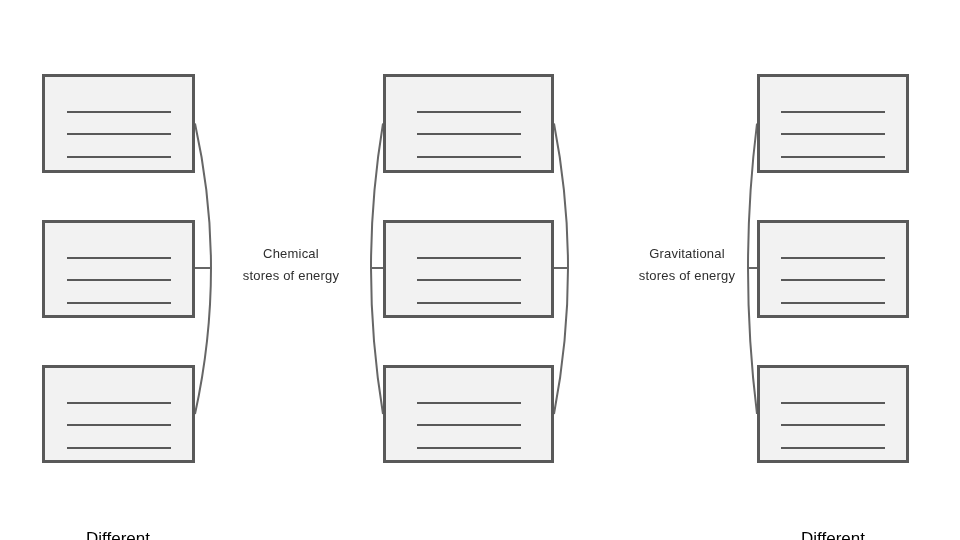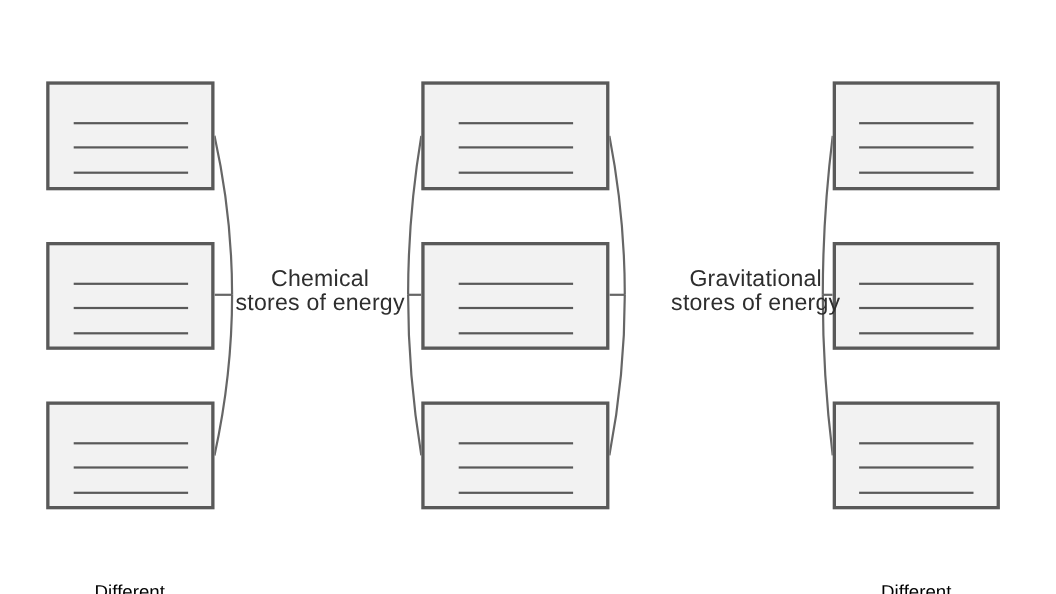--- a/index.html
+++ b/index.html
@@ -47,21 +47,21 @@
   }
   .wl-1 { top: 34px; }
   .wl-2 { top: 56px; }
   .wl-3 { top: 79px; }
 
   .center-label {
     position: absolute;
     top: 243px;
     width: 190px;
     text-align: center;
-    font-size: 21px;
+    font-size: 13px;
     line-height: 22px;
     color: #2e2e2e;
     letter-spacing: 0.2px;
   }
   .center-label.chemical      { left: 196px; }  
   .center-label.gravitational { left: 592px; }  
 
   .column-label {
     position: absolute;
     top: 483px;

